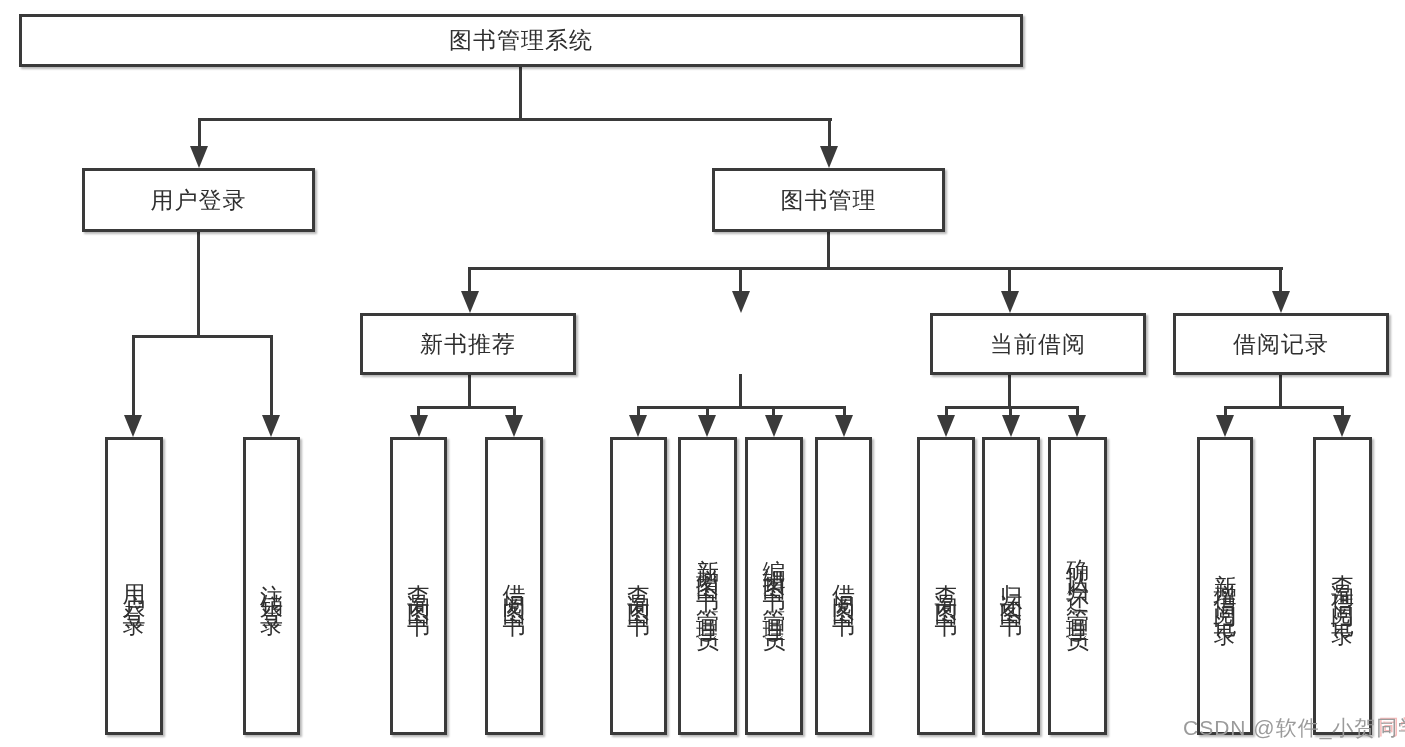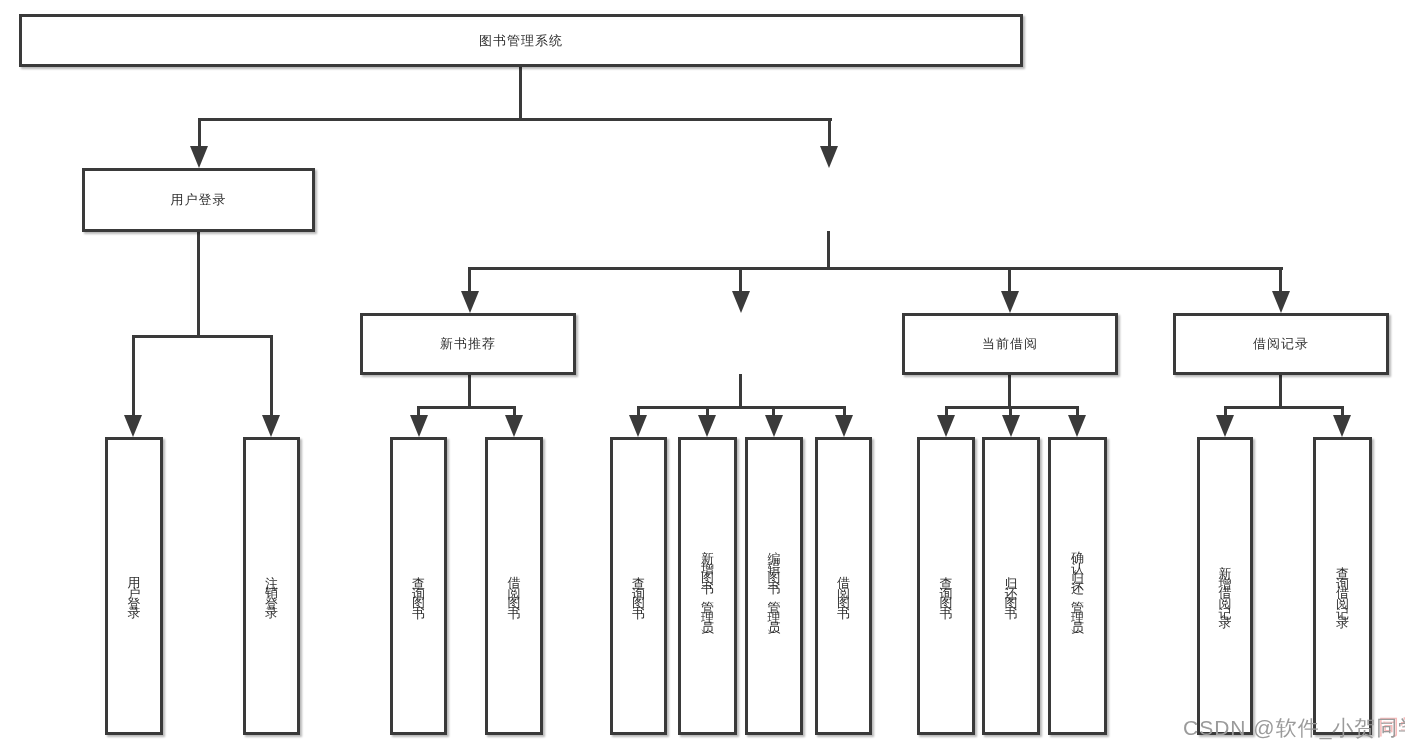--- a/index.html
+++ b/index.html
@@ -4,21 +4,21 @@
 <style>
   html,body{margin:0;padding:0;background:#fff;}
   .canvas{
     position:relative;width:1405px;height:747px;background:#ffffff;overflow:hidden;
     font-family:"Liberation Sans","DejaVu Sans",sans-serif;color:#2f2f2f;
   }
   .box{
     position:absolute;background:#ffffff;border:3px solid #3a3a3a;box-sizing:border-box;
     display:flex;align-items:center;justify-content:center;
     box-shadow:2px 2px 2px rgba(0,0,0,0.28);
-    font-size:13px;letter-spacing:1px;white-space:nowrap;text-align:right;
+    font-size:23px;letter-spacing:1px;white-space:nowrap;text-align:right;
   }
   .vtext{
     writing-mode:vertical-rl;text-orientation:mixed;
     letter-spacing:10px;line-height:1;
   }
   .ln{position:absolute;background:#3a3a3a;}
   .arr{
     position:absolute;width:0;height:0;
     border-left:9px solid transparent;border-right:9px solid transparent;
     border-top:22px solid #3a3a3a;
@@ -93,25 +93,28 @@
   <div class="arr" style="left:1216px;top:415px"></div>
   <div class="arr" style="left:1333px;top:415px"></div>
 
   <div class="box" style="left:19px;top:14px;width:1004px;height:53px">
     <span>图书管理系统</span>
   </div>
 
   <div class="box" style="left:82px;top:168px;width:233px;height:64px">
     <span>用户登录</span>
   </div>
+  <div class="box" style="left:712px;top:168px;width:233px;height:64px">
+    <span>图书管理</span>
+  </div>
 
   <div class="box" style="left:360px;top:313px;width:216px;height:62px">
     <span>新书推荐</span>
   </div>
-  <div class="box" style="left:902px;top:313px;width:216px;height:62px">
+  <div class="box" style="left:930px;top:313px;width:216px;height:62px">
     <span>当前借阅</span>
   </div>
   <div class="box" style="left:1173px;top:313px;width:216px;height:62px">
     <span>借阅记录</span>
   </div>
 
   <div class="box" style="left:105px;top:437px;width:58px;height:298px">
     <span class="vtext">用户登录</span>
   </div>
   <div class="box" style="left:243px;top:437px;width:57px;height:298px">

